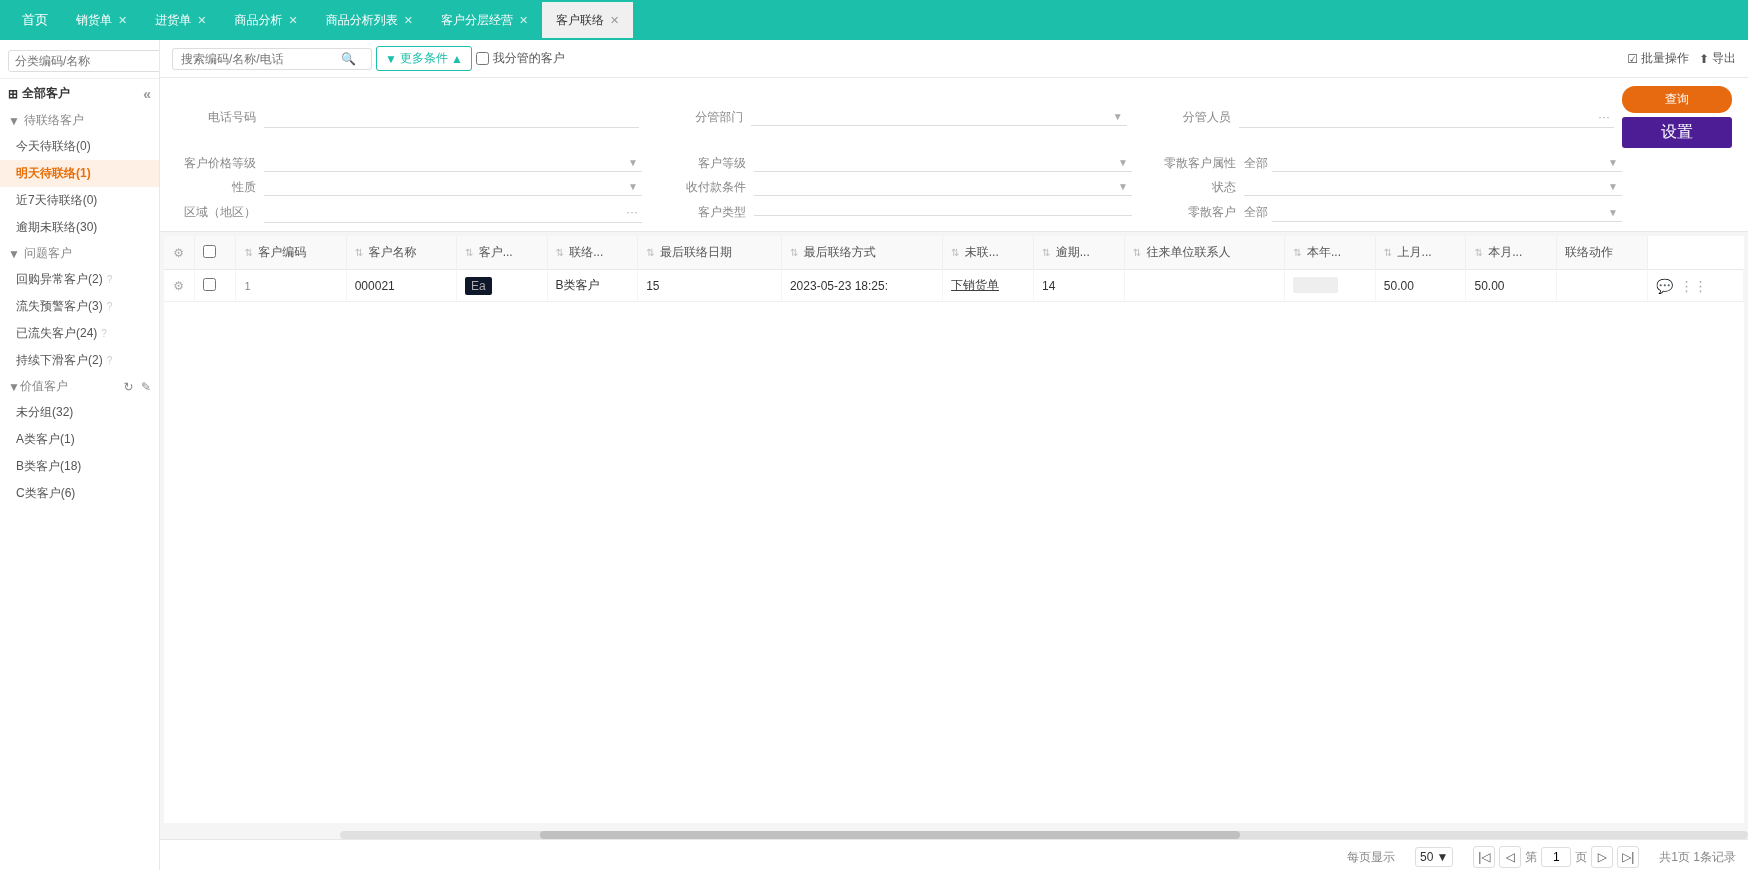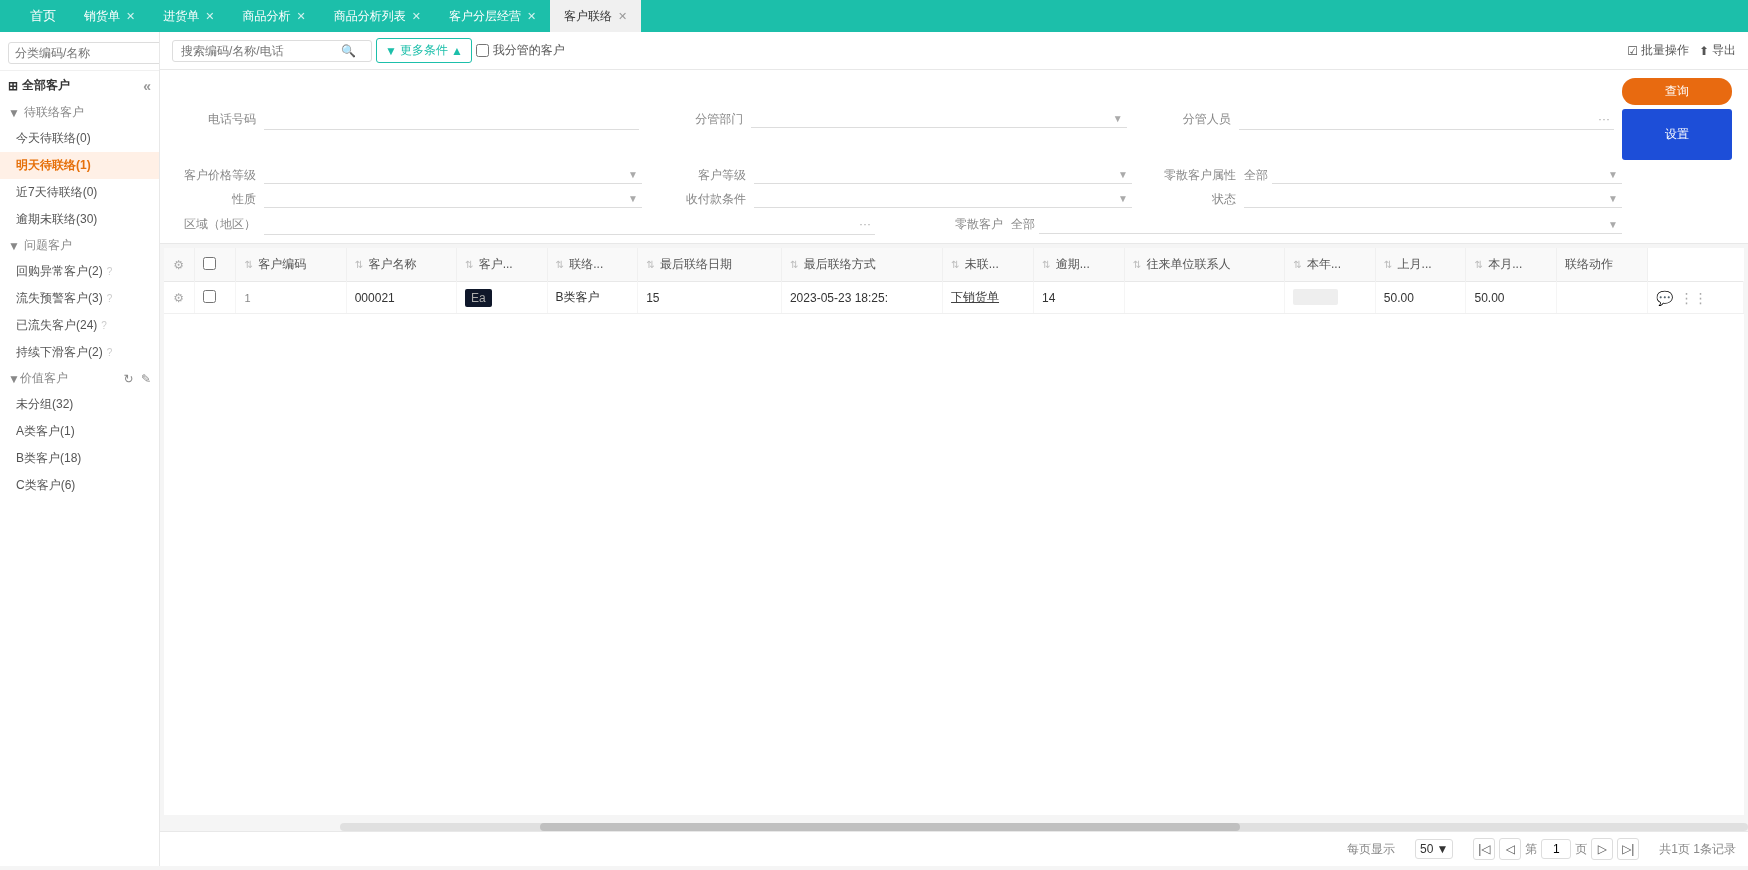--- a/index.html
+++ b/index.html
@@ -1,24 +1,24 @@
 <!DOCTYPE html>
 <html><head>
   <meta charset="utf-8">
   <style>
     * { box-sizing: border-box; margin: 0; padding: 0; font-family: 'Microsoft YaHei', Arial, sans-serif; font-size: 12px; }
     body { background: #f5f5f5; min-width: 1748px; }
 
     
     .top-nav {
       background: #1cbfaa;
-      height: 32px;
-      display: flex;
-      align-items: center;
-      padding: 0 16px;
+      height: 40px;
+      display: flex;
+      align-items: center;
+      padding: 0 8px;
       color: white;
     }
     .nav-item {
       padding: 0 14px;
       height: 36px;
       display: flex;
       align-items: center;
       cursor: pointer;
       color: white;
       font-size: 13px;
@@ -228,27 +228,27 @@
     .btn-query {
       background: #e86a10;
       color: white;
       border: none;
       border-radius: 13px;
       padding: 5px 16px;
       cursor: pointer;
       font-size: 12px;
     }
     .btn-settings {
-      background: #1d4ed8;
+      background: #4c1d95;
       color: white;
       border: none;
       border-radius: 3px;
-      padding: 17px 16px;
-      cursor: pointer;
-      font-size: 12px;
+      padding: 5px 16px;
+      cursor: pointer;
+      font-size: 16px;
     }
     .filter-more-dots { color: #aaa; margin-left: 4px; }
 
     
     .table-area {
       flex: 1;
       overflow: auto;
       background: #fff;
       margin: 4px;
     }
@@ -578,20 +578,26 @@
 
       <div class="filter-row">
         <div class="filter-cell">
           <span class="filter-label">区域（地区）</span>
           <div class="filter-select" style="min-width:280px;">
             <span class="filter-select-text"></span>
             <span class="filter-more-dots">···</span>
           </div>
         </div>
         <div class="filter-cell-divider"></div>
+        <div class="filter-cell">
+          <span class="filter-label">客户类型</span>
+          <div class="filter-select" style="min-width:260px;">
+            <span class="filter-select-text"></span>
+          </div>
+        </div>
         <div class="filter-cell-divider"></div>
         <div class="filter-cell">
           <span class="filter-label">零散客户</span>
           <span class="filter-inline-label">全部</span>
           <div class="filter-select" style="min-width:160px;">
             <span class="filter-select-text"></span>
             <span class="filter-select-arrow">▼</span>
           </div>
         </div>
         <div style="width:110px;"></div>

